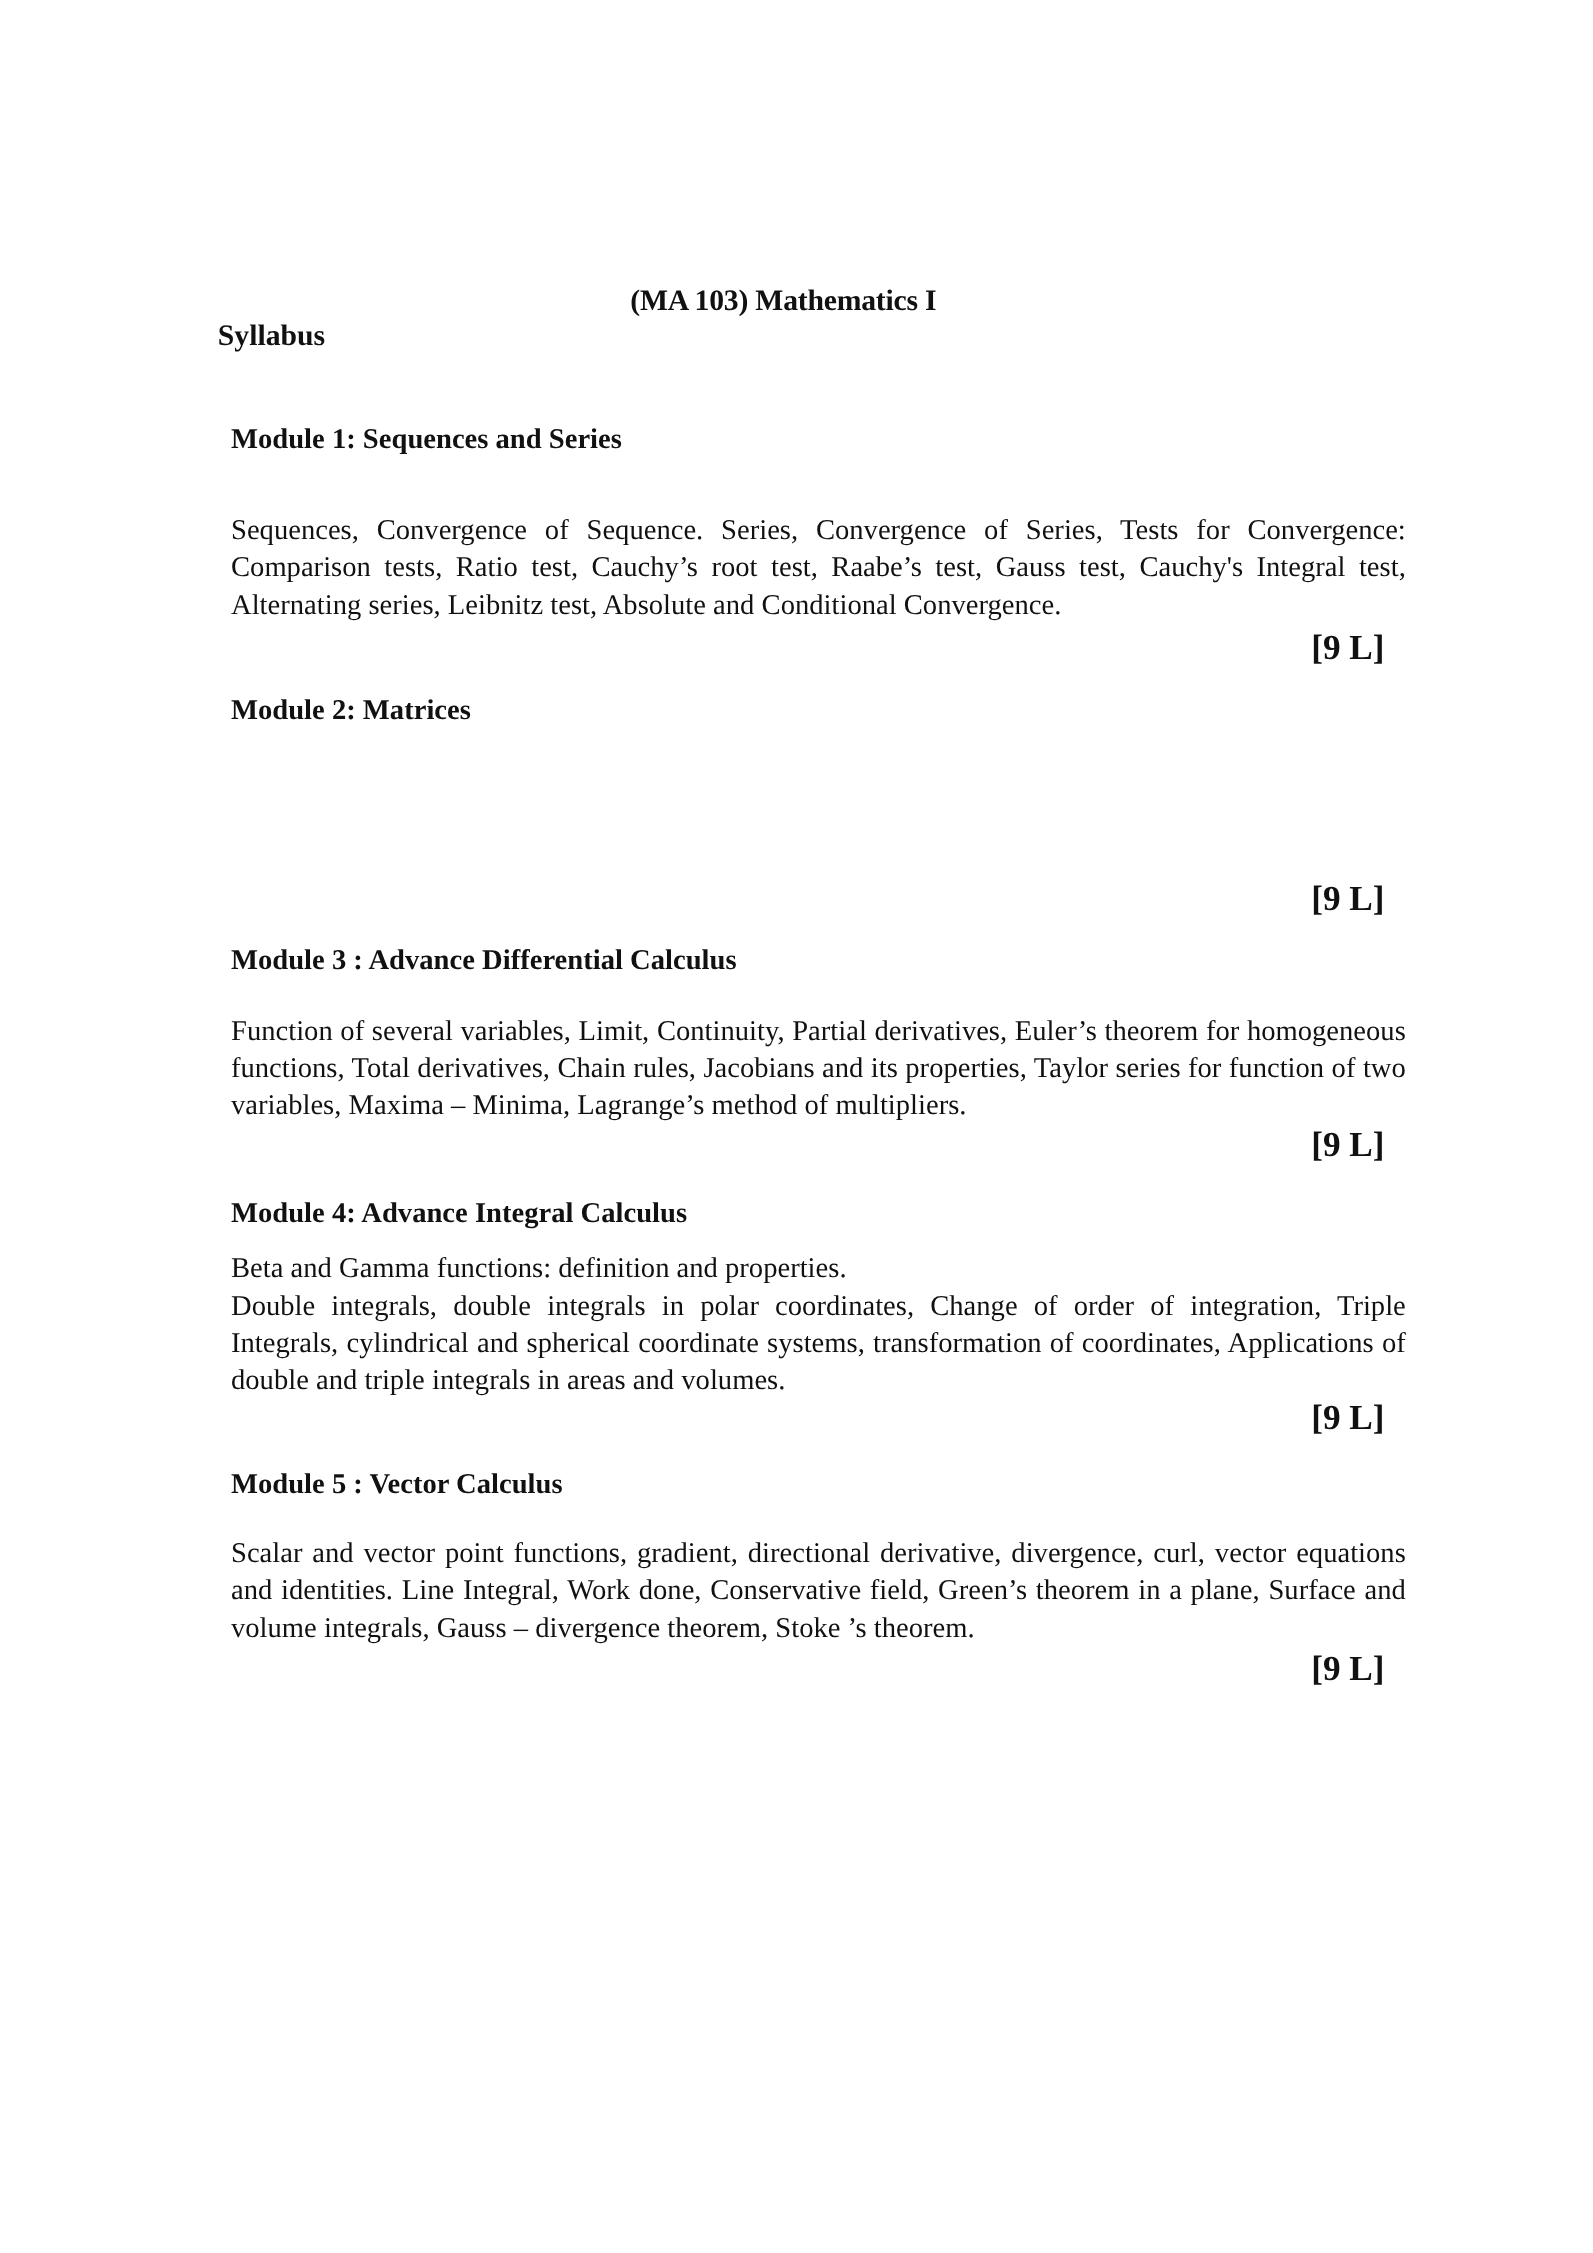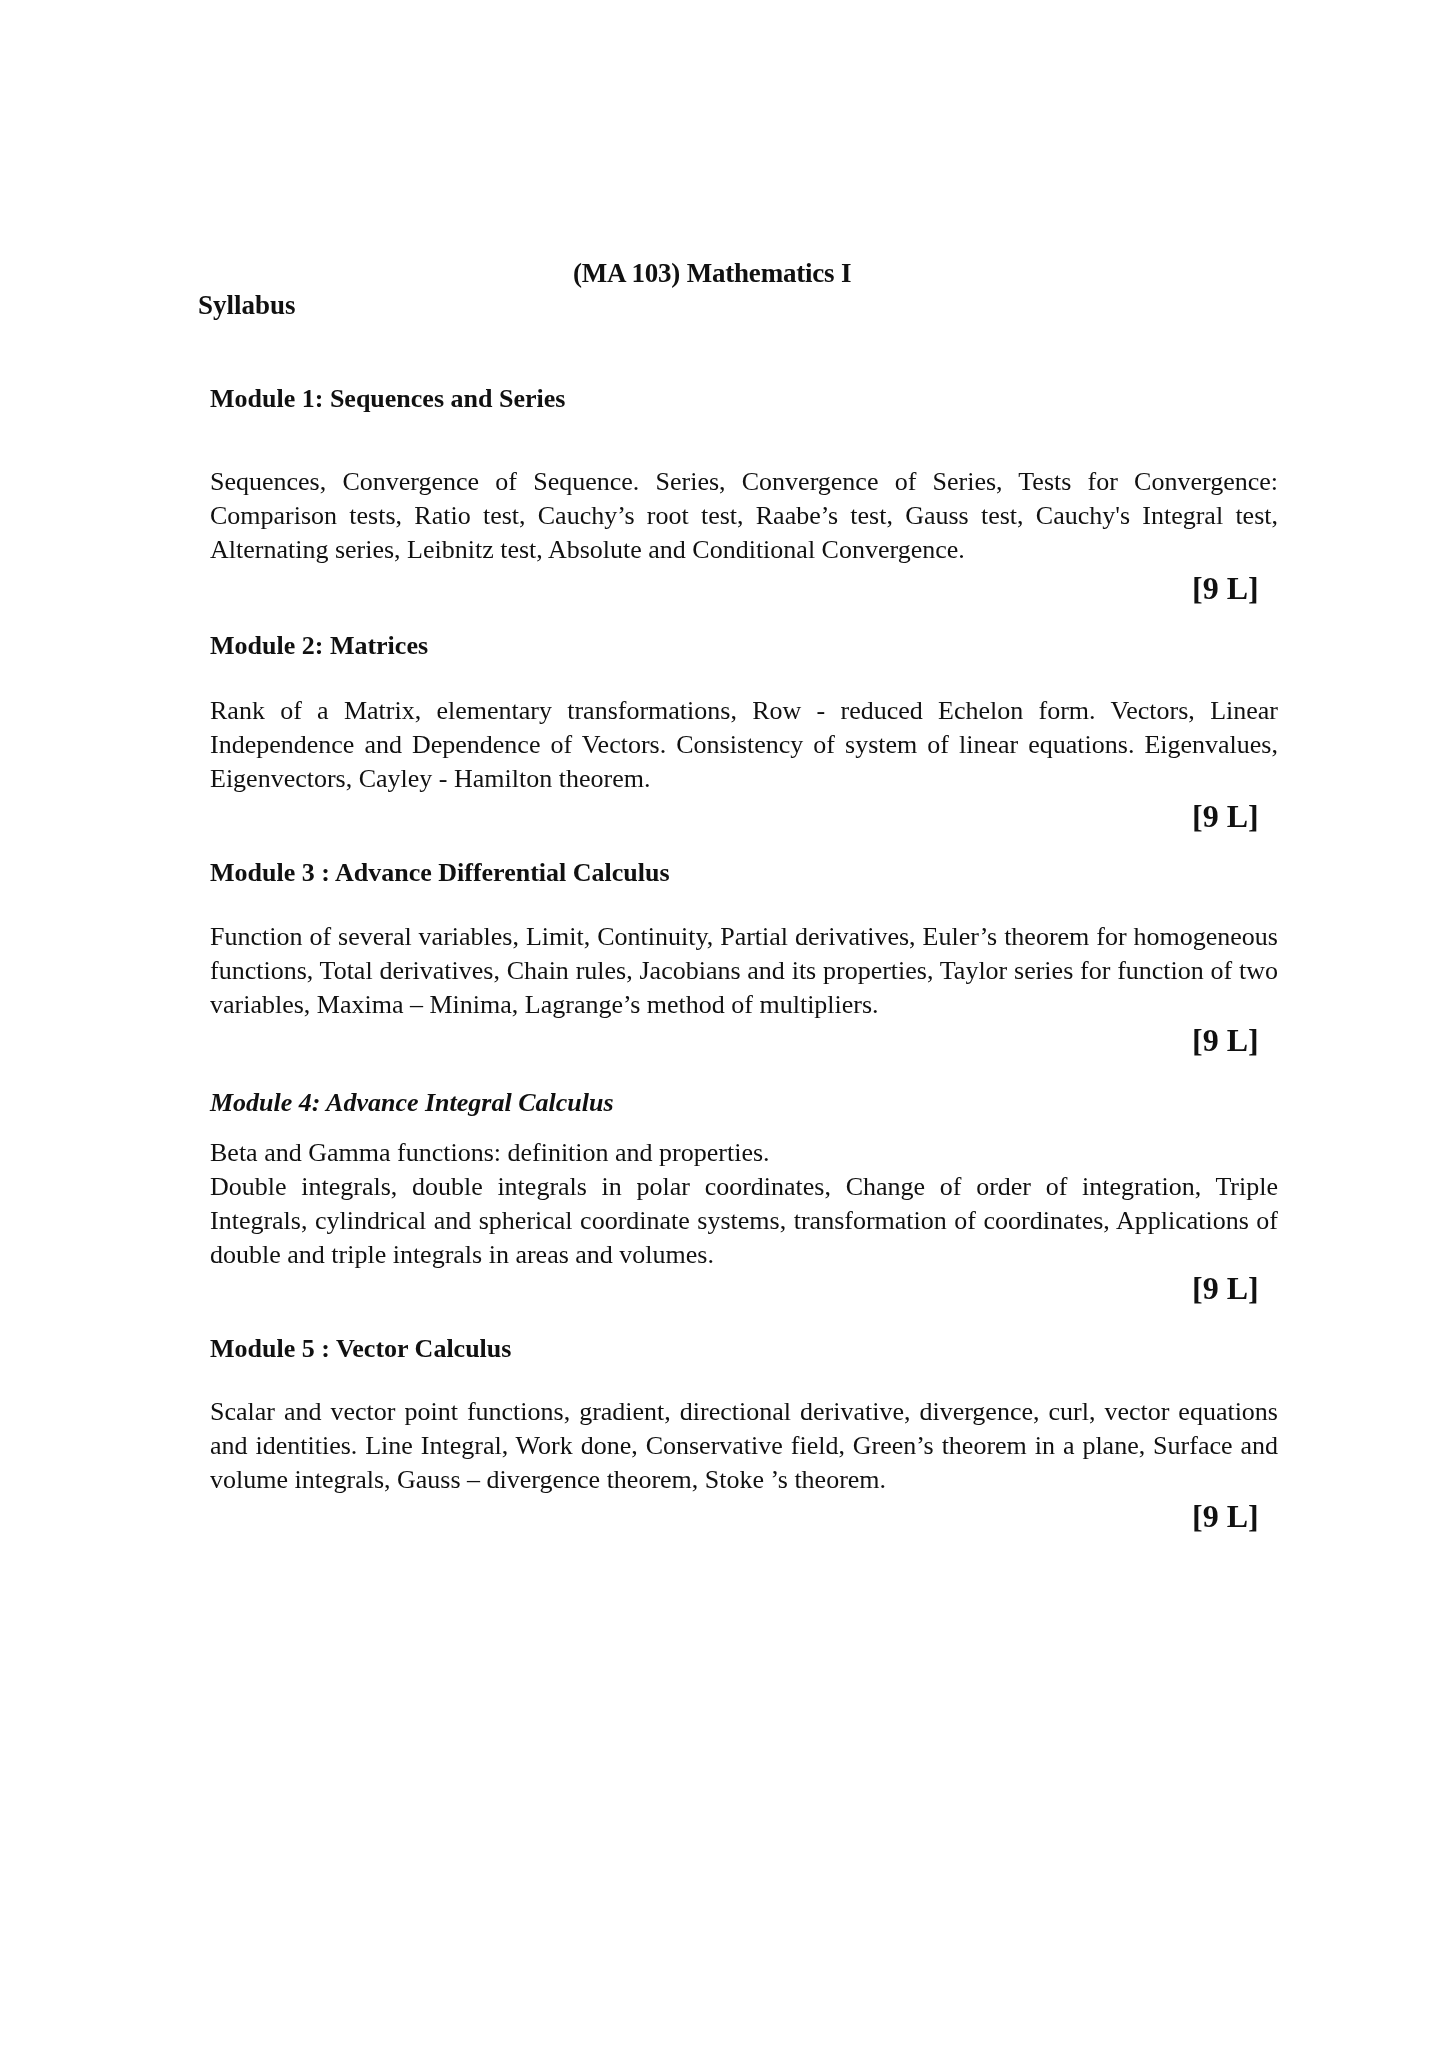--- a/index.html
+++ b/index.html
@@ -74,32 +74,29 @@
   <div class="course-title">(MA 103) Mathematics I</div>
   <div class="syllabus-label">Syllabus</div>
 
   <div class="module-heading" style="top:384px;">Module 1: Sequences and Series</div>
   <div class="module-body" style="top:465px;">
     <p>Sequences, Convergence of Sequence. Series, Convergence of Series, Tests for Convergence: Comparison tests, Ratio test, Cauchy’s root test, Raabe’s test, Gauss test, Cauchy's Integral test, Alternating series, Leibnitz test, Absolute and Conditional Convergence.</p>
   </div>
   <div class="hours" style="top:570px;">[9 L]</div>
 
   <div class="module-heading" style="top:631px;">Module 2: Matrices</div>
-  <div class="module-body" style="top:694px;">
-    <p>Rank of a Matrix, elementary transformations, Row - reduced Echelon form. Vectors, Linear Independence and Dependence of Vectors. Consistency of system of linear equations. Eigenvalues, Eigenvectors, Cayley - Hamilton theorem.</p>
-  </div>
   <div class="hours" style="top:798px;">[9 L]</div>
 
   <div class="module-heading" style="top:858px;">Module 3 : Advance Differential Calculus</div>
   <div class="module-body" style="top:920px;">
     <p>Function of several variables, Limit, Continuity, Partial derivatives, Euler’s theorem for homogeneous functions, Total derivatives, Chain rules, Jacobians and its properties, Taylor series for function of two variables, Maxima – Minima, Lagrange’s method of multipliers.</p>
   </div>
   <div class="hours" style="top:1022px;">[9 L]</div>
 
-  <div class="module-heading" style="top:1088px;font-style:italic;">Module 4: Advance Integral Calculus</div>
+  <div class="module-heading" style="top:1088px;">Module 4: Advance Integral Calculus</div>
   <div class="module-body" style="top:1136px;">
     <p>Beta and Gamma functions: definition and properties.</p>
     <p>Double integrals, double integrals in polar coordinates, Change of order of integration, Triple Integrals, cylindrical and spherical coordinate systems, transformation of coordinates, Applications of double and triple integrals in areas and volumes.</p>
   </div>
   <div class="hours" style="top:1270px;">[9 L]</div>
 
   <div class="module-heading" style="top:1334px;">Module 5 : Vector Calculus</div>
   <div class="module-body" style="top:1395px;">
     <p>Scalar and vector point functions, gradient, directional derivative, divergence, curl, vector equations and identities.  Line Integral, Work done, Conservative field, Green’s theorem in a plane, Surface and volume integrals, Gauss – divergence theorem, Stoke ’s theorem.</p>
   </div>

